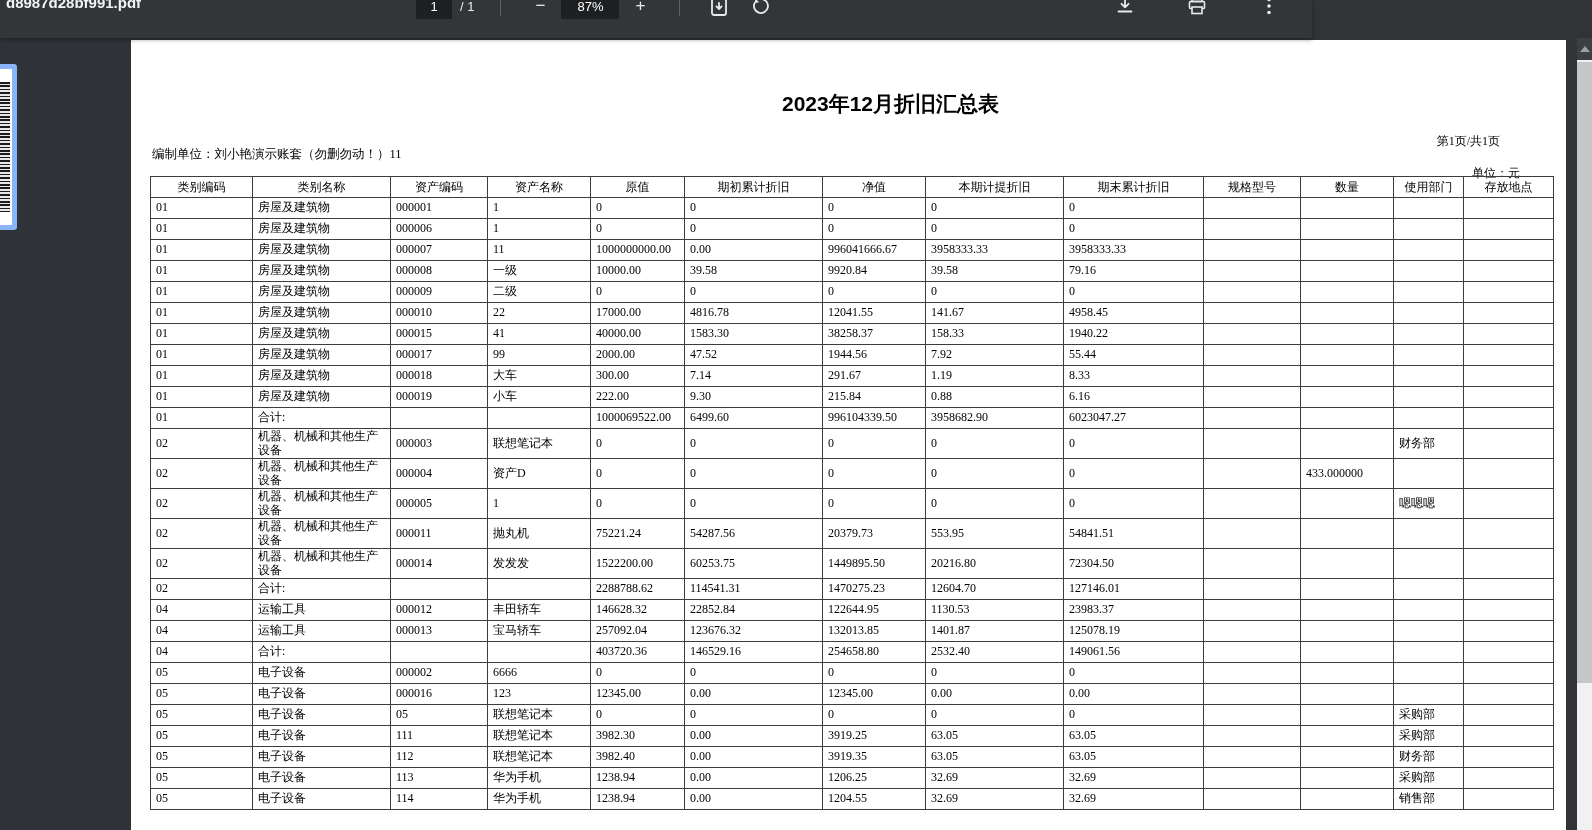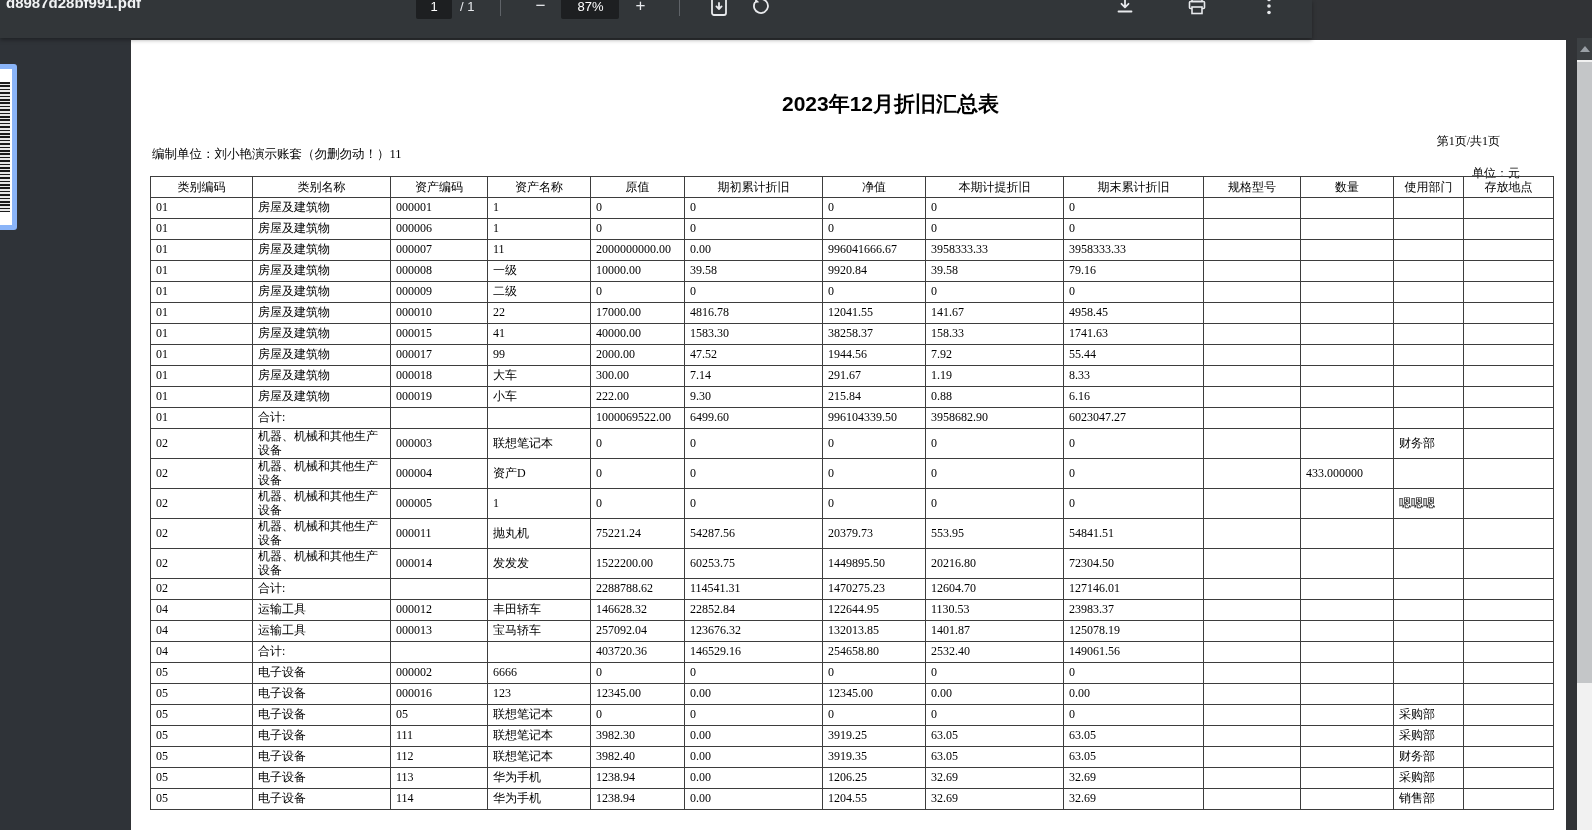--- a/index.html
+++ b/index.html
@@ -202,21 +202,21 @@
             <td></td>
             <td></td>
             <td></td>
             <td></td>
           </tr>
           <tr>
             <td>01</td>
             <td>房屋及建筑物</td>
             <td>000007</td>
             <td>11</td>
-            <td>2000000000.00</td>
+            <td>1000000000.00</td>
             <td>0.00</td>
             <td>996041666.67</td>
             <td>3958333.33</td>
             <td>3958333.33</td>
             <td></td>
             <td></td>
             <td></td>
             <td></td>
           </tr>
           <tr>
@@ -266,21 +266,21 @@
           </tr>
           <tr>
             <td>01</td>
             <td>房屋及建筑物</td>
             <td>000015</td>
             <td>41</td>
             <td>40000.00</td>
             <td>1583.30</td>
             <td>38258.37</td>
             <td>158.33</td>
-            <td>1741.63</td>
+            <td>1940.22</td>
             <td></td>
             <td></td>
             <td></td>
             <td></td>
           </tr>
           <tr>
             <td>01</td>
             <td>房屋及建筑物</td>
             <td>000017</td>
             <td>99</td>

